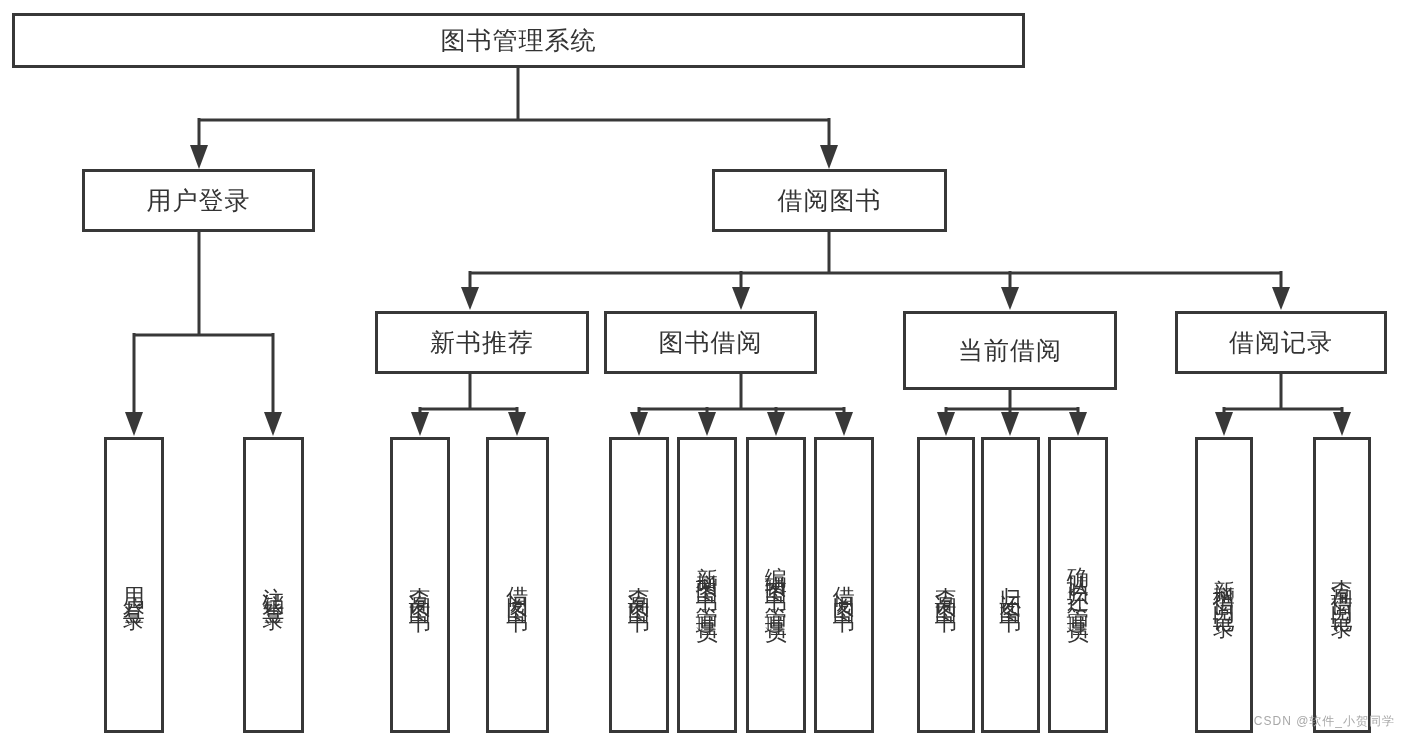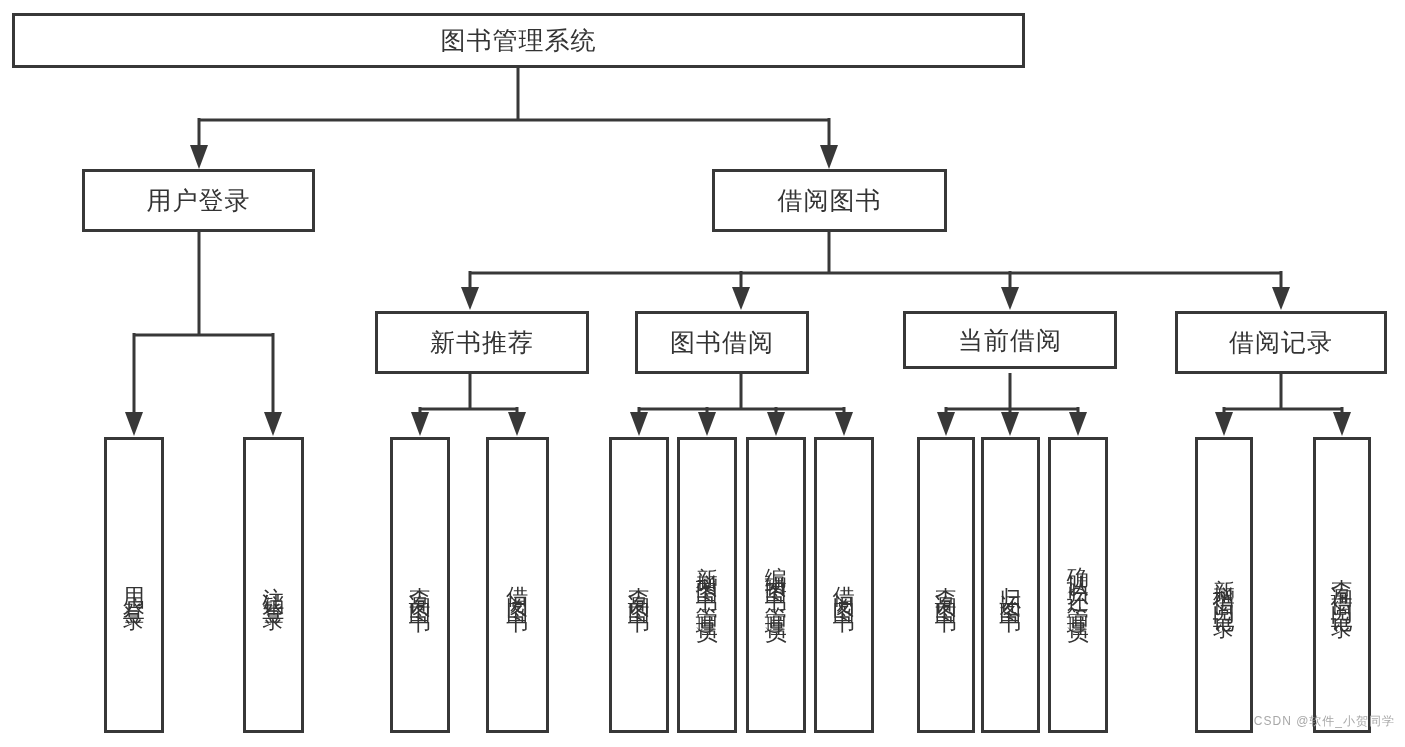--- a/index.html
+++ b/index.html
@@ -99,22 +99,22 @@
       <polygon points="1333,412 1351,412 1342,436"></polygon>
     </g>
   </svg>
 
   <div class="node h" style="left:12px;top:13px;width:1013px;height:55px">图书管理系统</div>
 
   <div class="node h" style="left:82px;top:169px;width:233px;height:63px">用户登录</div>
   <div class="node h" style="left:712px;top:169px;width:235px;height:63px">借阅图书</div>
 
   <div class="node h" style="left:375px;top:311px;width:214px;height:63px">新书推荐</div>
-  <div class="node h" style="left:635px;top:311px;width:174px;height:63px">图书借阅</div>
-  <div class="node h" style="left:903px;top:311px;width:214px;height:58px">当前借阅</div>
+  <div class="node h" style="left:604px;top:311px;width:213px;height:63px">图书借阅</div>
+  <div class="node h" style="left:903px;top:311px;width:214px;height:79px">当前借阅</div>
   <div class="node h" style="left:1175px;top:311px;width:212px;height:63px">借阅记录</div>
 
   <div class="node v" style="left:104px;top:437px;width:60px;height:296px">
     <span class="vtext">用户登录</span>
   </div>
   <div class="node v" style="left:243px;top:437px;width:61px;height:296px">
     <span class="vtext">注销登录</span>
   </div>
 
   <div class="node v" style="left:390px;top:437px;width:60px;height:296px">

